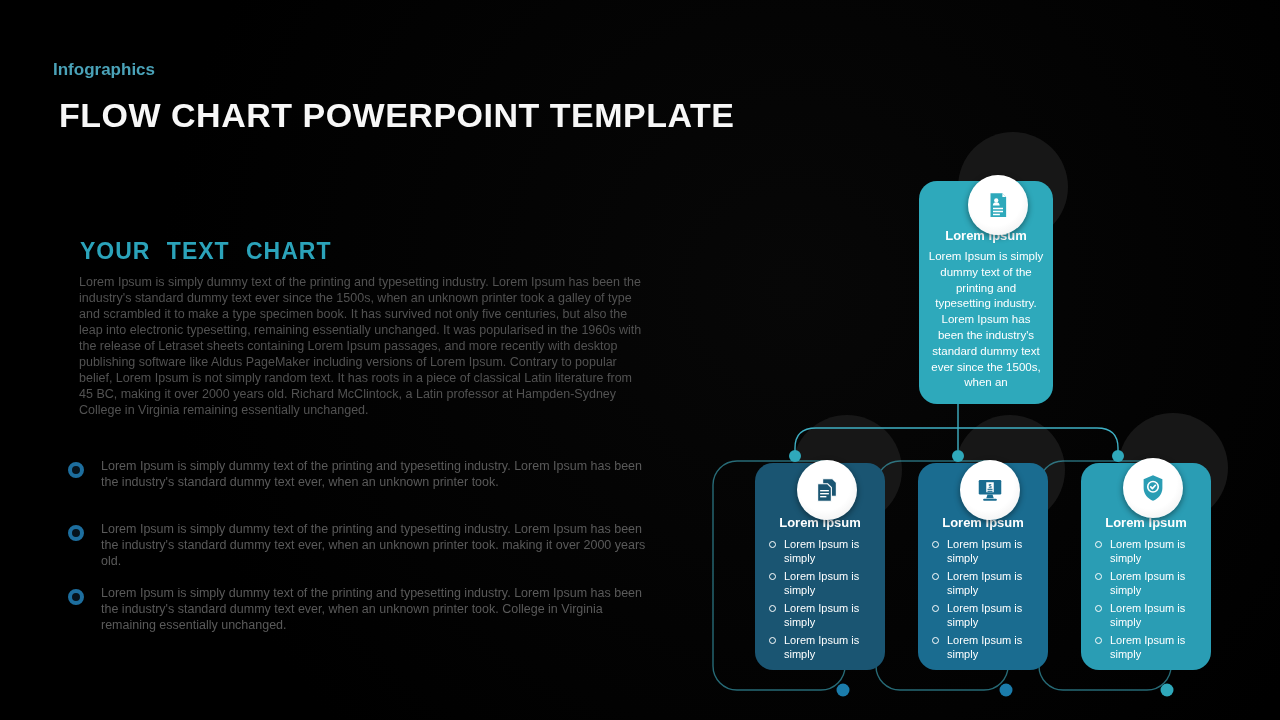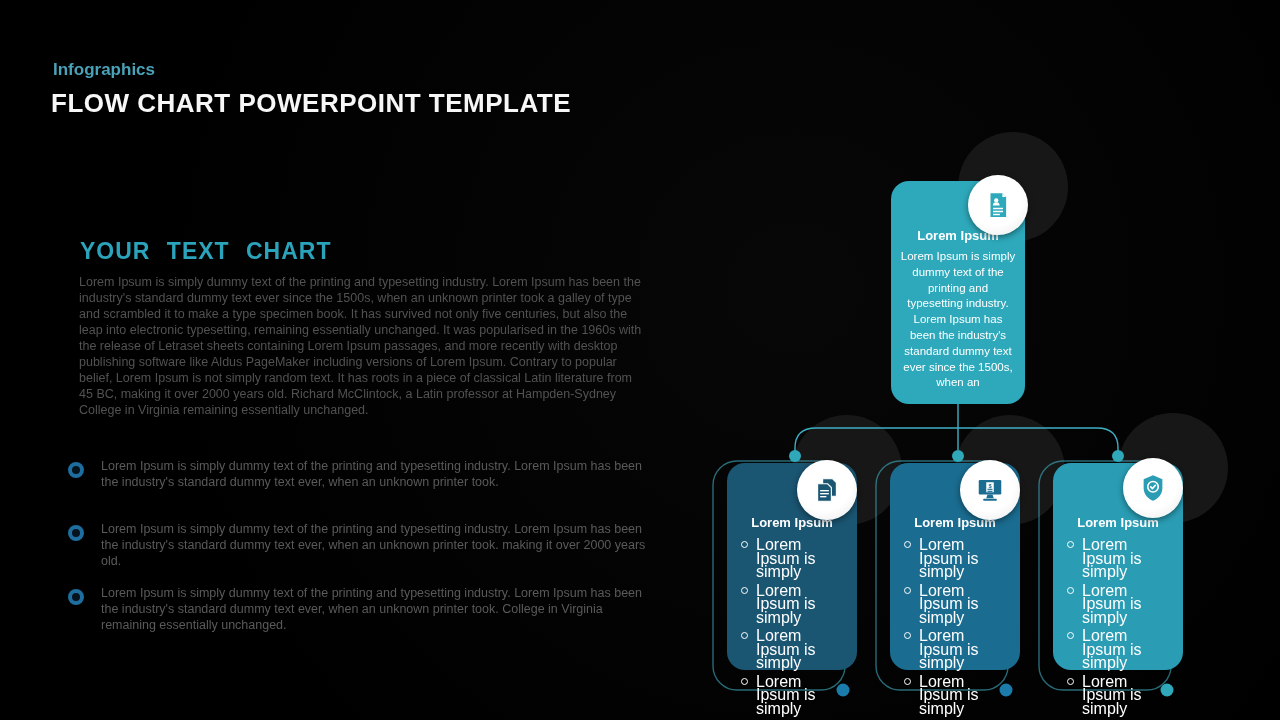--- a/index.html
+++ b/index.html
@@ -3,51 +3,51 @@
 <meta charset="utf-8">
 <style>
   html,body{margin:0;padding:0;background:#000;}
   .slide{
     position:relative;width:1280px;height:720px;overflow:hidden;
     background:radial-gradient(circle at 62% 40%, #070707 0%, #000 70%);
     font-family:"Liberation Sans", sans-serif;
   }
   
   .eyebrow{position:absolute;left:53px;top:60px;font-size:17px;font-weight:700;color:#4aa2b8;}
-  .page-title{position:absolute;left:51px;top:88px;margin:0;font-size:26px;font-weight:700;
+  .page-title{position:absolute;left:51px;top:88px;margin:8px;font-size:34px;font-weight:700;
     color:#f7f7f7;letter-spacing:.5px;white-space:nowrap;}
   
   .section-heading{position:absolute;left:80px;top:238px;margin:0;font-size:23px;font-weight:700;
     color:#2ba3ba;letter-spacing:1px;word-spacing:9px;}
   .intro{position:absolute;left:79px;top:274px;width:570px;margin:0;font-size:12.5px;
     line-height:16px;color:#525252;}
   .bullet{position:absolute;left:68px;width:580px;display:flex;gap:17px;}
   .bullet-1{top:458px;} .bullet-2{top:521px;} .bullet-3{top:585px;}
   .ring{flex:0 0 auto;width:8px;height:8px;border:4px solid #1d6e9e;border-radius:50%;
     background:#06131c;margin-top:4px;}
   .bullet p{margin:0;font-size:12.5px;line-height:16px;color:#5a5a5a;}
   
   .halo{position:absolute;border-radius:50%;background:#171717;z-index:1;}
   .halo-top{left:958px;top:132px;width:110px;height:110px;}
   .halo-c1{left:792px;top:415px;width:110px;height:110px;}
   .halo-c2{left:955px;top:415px;width:110px;height:110px;}
   .halo-c3{left:1118px;top:413px;width:110px;height:110px;}
   .connectors{position:absolute;left:0;top:0;z-index:2;pointer-events:none;}
-  .card{position:absolute;z-index:3;border-radius:18px;color:#fff;text-align:center;}
+  .card{position:absolute;z-index:3;border-radius:18px;color:#fff;text-align:center;margin-left:28px;}
   .card-top{left:891px;top:181px;width:134px;height:223px;background:#2ea9bb;}
   .card-top .card-title{margin:47px 0 6px;}
   .card-body{margin:0;padding:0 9px;font-size:11.5px;line-height:15.8px;font-weight:500;}
   .card-title{font-size:13px;font-weight:700;margin:0;}
   .card-child{top:463px;width:130px;height:207px;}
   .card-c1{left:727px;background:#1a5572;}
   .card-c2{left:890px;background:#1a6c90;}
   .card-c3{left:1053px;background:#2a9db4;}
   .card-child .card-title{margin:52px 0 8px;}
   .card-list{list-style:none;margin:0;padding:0 8px 0 14px;text-align:left;}
-  .card-list li{display:flex;gap:8px;margin-bottom:5px;font-size:16px;line-height:13.5px;}
+  .card-list li{display:flex;gap:8px;margin-bottom:5px;font-size:11px;line-height:13.5px;}
   .o-ring{flex:0 0 auto;width:5px;height:5px;border:1.4px solid #fff;border-radius:50%;margin-top:3px;}
   .icon-circle{position:absolute;z-index:4;width:60px;height:60px;border-radius:50%;
     background:radial-gradient(circle at 45% 40%, #ffffff 55%, #e7e7e7 100%);
     display:flex;align-items:center;justify-content:center;box-shadow:0 2px 6px rgba(0,0,0,.45);}
   .ic-top{left:968px;top:175px;} .ic-c1{left:797px;top:460px;}
   .ic-c2{left:960px;top:460px;} .ic-c3{left:1123px;top:458px;}
 </style>
 </head>
 <body>
 

